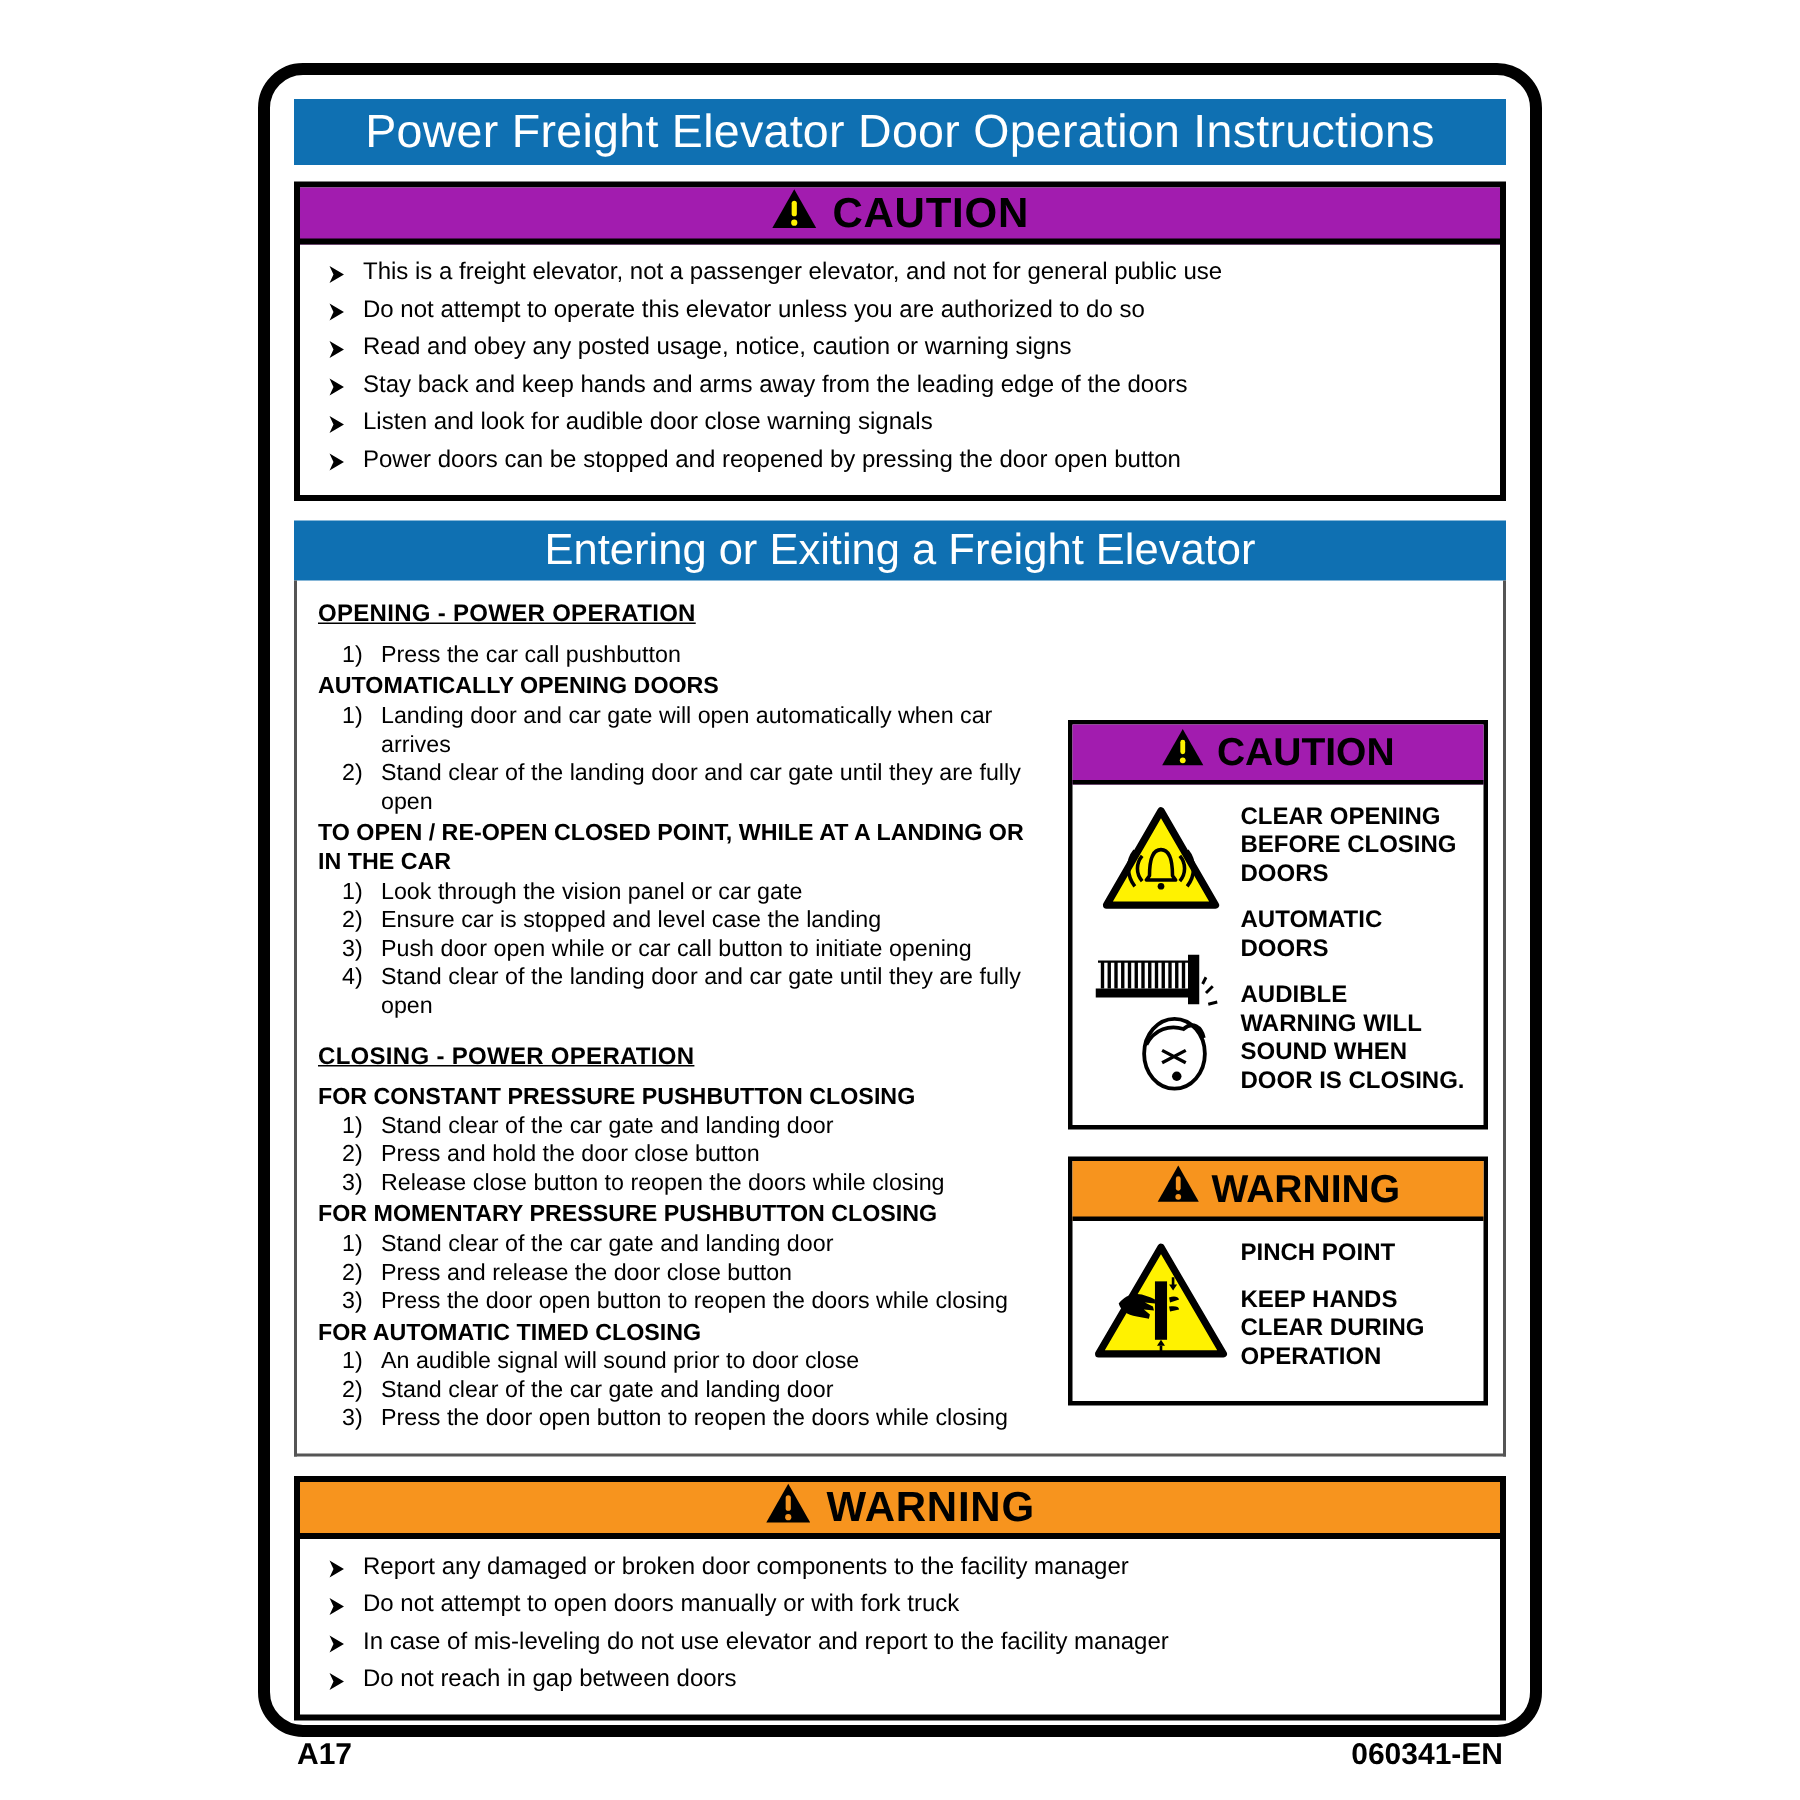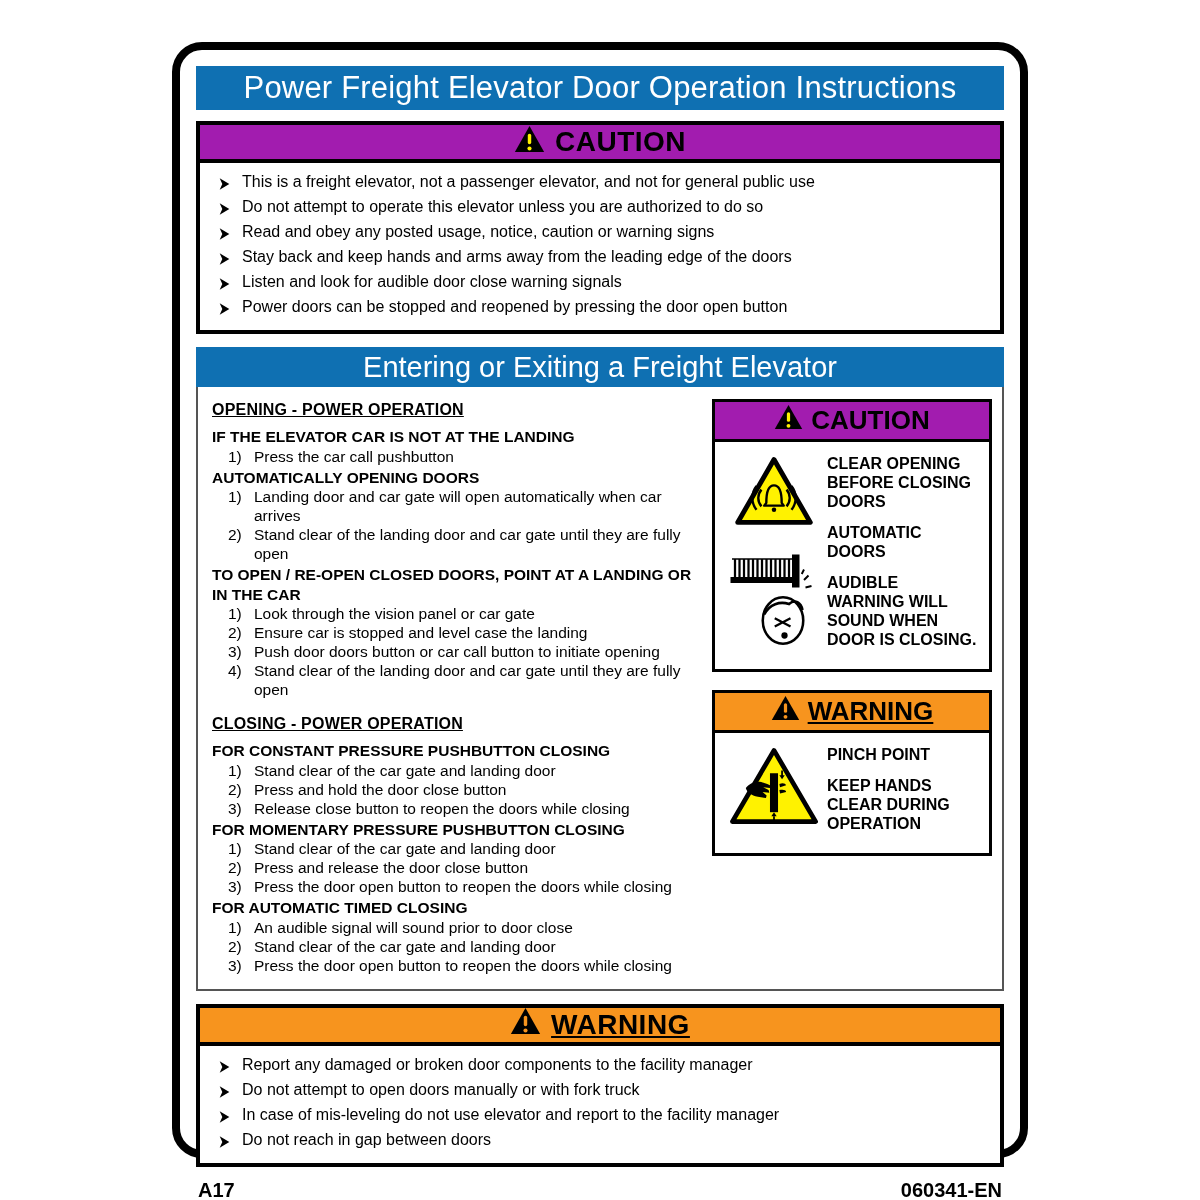--- a/index.html
+++ b/index.html
@@ -21,29 +21,29 @@
   .title-bar { height: 44px; font-size: 31px; letter-spacing: 0.2px; margin-bottom: 11px; }
   .section-bar { height: 40px; font-size: 29px; margin-top: 13px; }
 
   .panel { border: 4px solid #000; background: #fff; }
   .panel-head {
     height: 38px; display: flex; align-items: center; justify-content: center;
     gap: 10px; font-weight: bold; font-size: 28px; letter-spacing: 0.5px;
     border-bottom: 4px solid #000;
   }
   .head-yellow { background: #a21caf; }
-  .head-orange { background: #F7941E; text-decoration: underline; }
+  .head-orange { background: #F7941E; }
 
   .panel-body { padding: 8px 14px 9px 18px; }
   .arrow-row { display: flex; align-items: flex-start; font-size: 16px; line-height: 21px; }
   .arrow-glyph { flex: none; width: 24px; padding-top: 4px; }
 
   .content-box {
     border: 2px solid #555; border-top: none;
-    min-height: 565px; display: flex; padding: 12px 10px 14px 14px; gap: 10px;
+    min-height: 565px; display: flex; padding: 12px 10px 14px 14px; gap: 10px; align-items: flex-end;
   }
   .left-col { flex: 1; }
   .right-col { width: 280px; flex: none; }
 
   .sec-title {
     font-weight: bold; font-size: 16px; text-decoration: underline;
     margin: 2px 0 8px 0; letter-spacing: 0.2px;
   }
   .sec-title.closing { margin-top: 16px; }
   .group-head { font-weight: bold; font-size: 15.5px; line-height: 19.5px; margin-top: 2px; }
@@ -125,46 +125,45 @@
   </div>
 
   <div class="blue-bar section-bar">
     <span>Entering or Exiting a Freight Elevator</span>
   </div>
 
   <div class="content-box">
     <div class="left-col">
       <div class="sec-title">OPENING - POWER OPERATION</div>
       <div>
-          <div class="group-head">IF THE ELEVATOR CAR IS NOT AT THE LANDING</div>
           <div class="step-row">
             <span class="step-num">1)</span>
             <span class="step-text">Press the car call pushbutton</span>
           </div>
           <div class="group-head">AUTOMATICALLY OPENING DOORS</div>
           <div class="step-row">
             <span class="step-num">1)</span>
             <span class="step-text">Landing door and car gate will open automatically when car arrives</span>
           </div>
           <div class="step-row">
             <span class="step-num">2)</span>
             <span class="step-text">Stand clear of the landing door and car gate until they are fully open</span>
           </div>
-          <div class="group-head">TO OPEN / RE-OPEN CLOSED DOORS, POINT AT A LANDING OR IN THE CAR</div>
+          <div class="group-head">TO OPEN / RE-OPEN CLOSED POINT, WHILE AT A LANDING OR IN THE CAR</div>
           <div class="step-row">
             <span class="step-num">1)</span>
             <span class="step-text">Look through the vision panel or car gate</span>
           </div>
           <div class="step-row">
             <span class="step-num">2)</span>
             <span class="step-text">Ensure car is stopped and level case the landing</span>
           </div>
           <div class="step-row">
             <span class="step-num">3)</span>
-            <span class="step-text">Push door doors button or car call button to initiate opening</span>
+            <span class="step-text">Push door open while or car call button to initiate opening</span>
           </div>
           <div class="step-row">
             <span class="step-num">4)</span>
             <span class="step-text">Stand clear of the landing door and car gate until they are fully open</span>
           </div>
         </div>
       <div class="sec-title closing">CLOSING - POWER OPERATION</div>
       <div>
           <div class="group-head">FOR CONSTANT PRESSURE PUSHBUTTON CLOSING</div>
           <div class="step-row">

